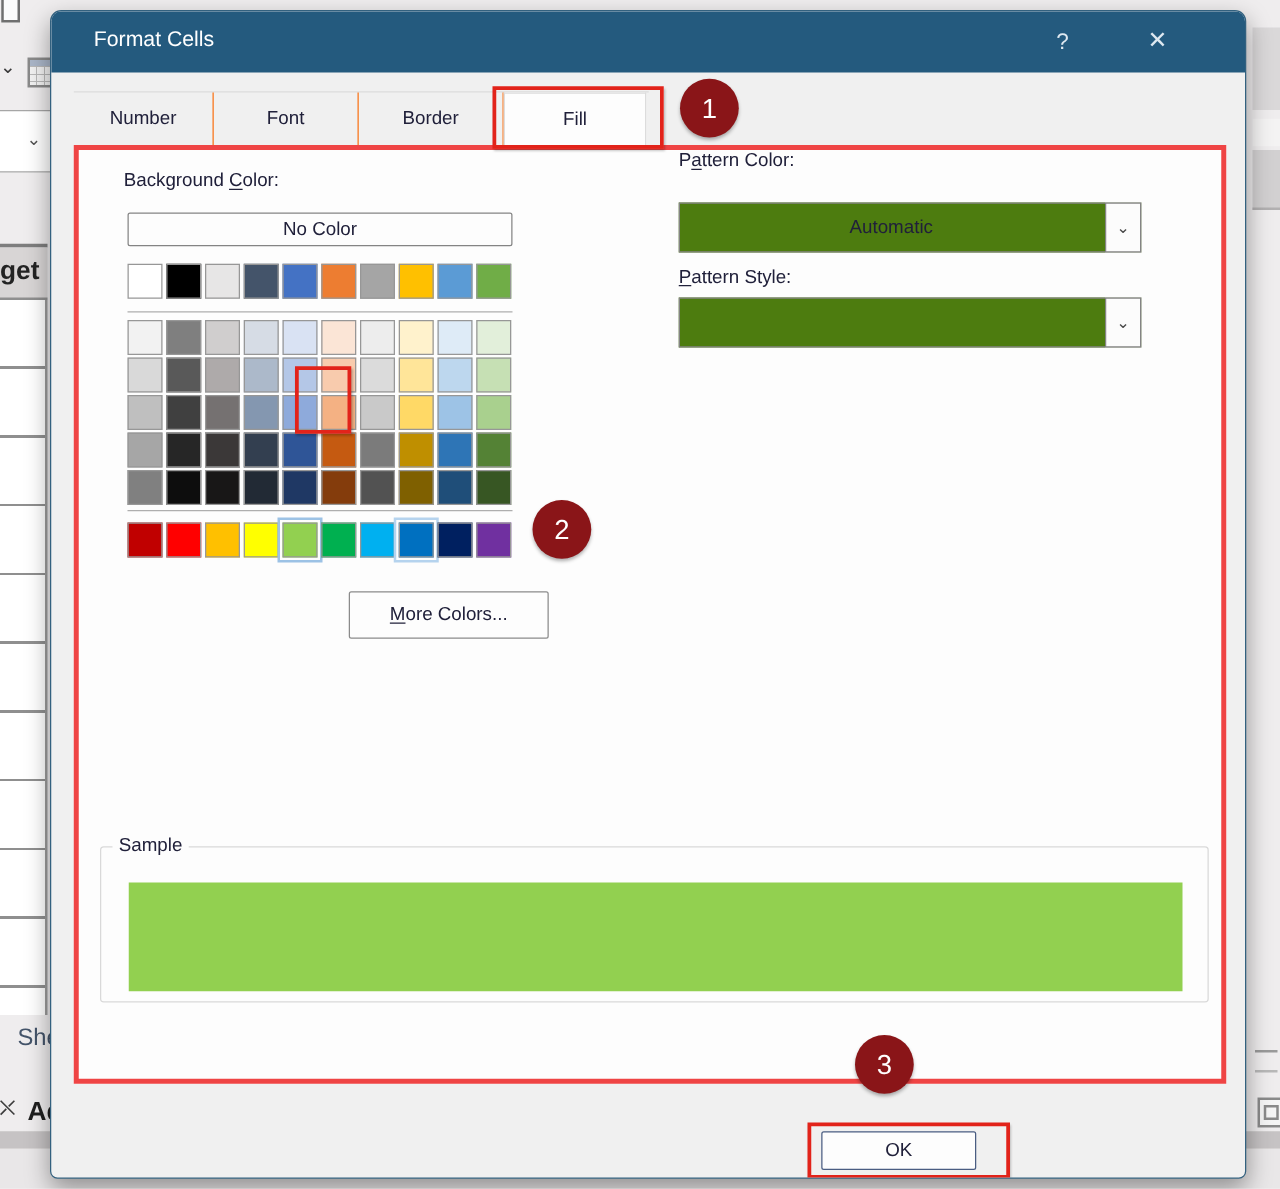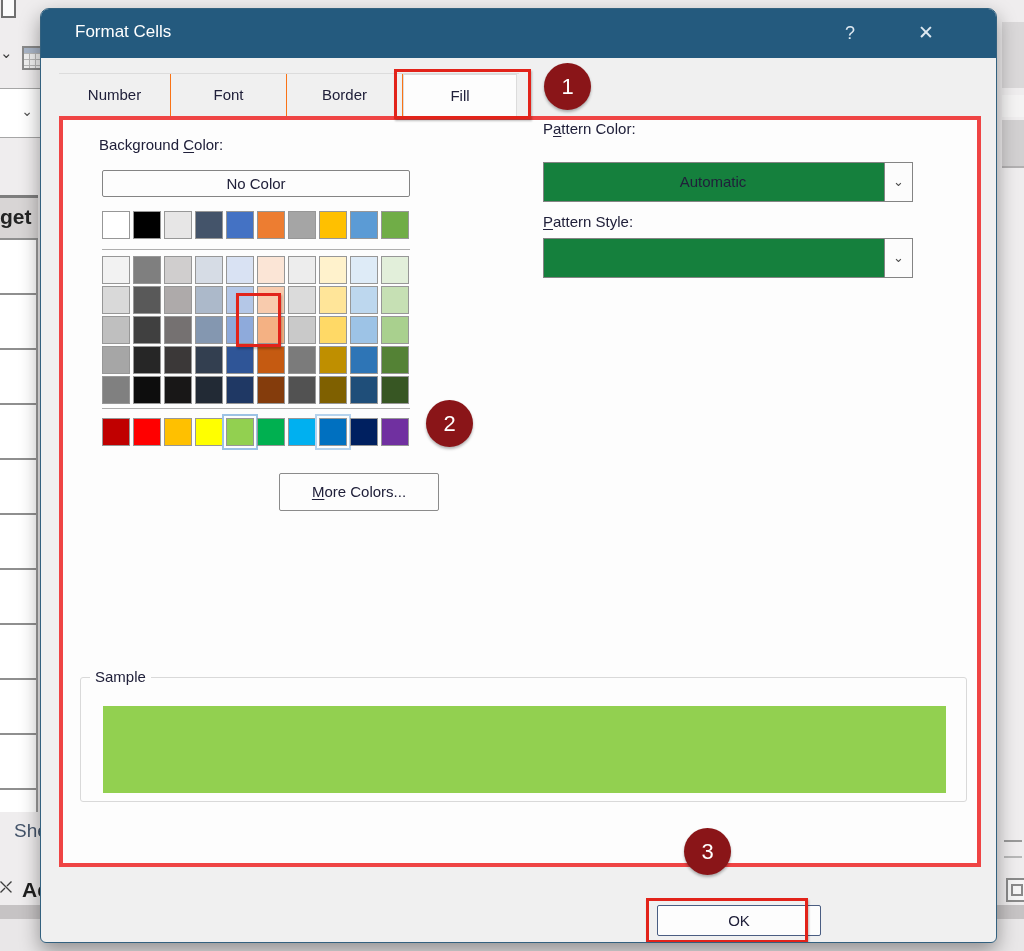--- a/index.html
+++ b/index.html
@@ -73,40 +73,40 @@
   .srow{height:30px;}
   .standard-row{position:absolute;left:39px;top:298px;width:312px;height:28px;}
   .swatch{width:28px;height:28px;box-sizing:border-box;border:1px solid #979797;
     display:inline-block;margin-right:3px;vertical-align:top;cursor:pointer;}
   .swatch.sel{box-shadow:0 0 0 2px #fdfdfd,0 0 0 4px #9cc2e5;}
   .swatch.alt{box-shadow:0 0 0 2px #fdfdfd,0 0 0 4px #b5d3ee;}
   .divider{position:absolute;left:39px;width:308px;height:1px;background:#aeaeae;}
   .div1{top:129px;} .div2{top:288px;}
 
   
-  .dd{position:absolute;box-sizing:border-box;background:#15803d;border:1px solid #848484;}
+  .dd{position:absolute;box-sizing:border-box;background:#4d7c0f;border:1px solid #848484;}
   .dd-pc{left:480px;top:42px;width:370px;height:40px;}
   .dd-ps{left:480px;top:118px;width:370px;height:40px;}
   .dd-value{position:absolute;left:0;right:30px;top:0;bottom:0;text-align:center;
     line-height:38px;font-size:15px;color:#20203a;}
   .dd-chev{position:absolute;right:-1px;top:-1px;bottom:-1px;width:29px;box-sizing:border-box;
     border:1px solid #848484;background:#fcfcfc;color:#4c4c4c;font-size:13px;
     text-align:center;line-height:38px;cursor:pointer;}
 
   
   .sample-group{position:absolute;left:17px;top:557px;width:887px;height:125px;
     border:1px solid #d9d9d9;border-radius:3px;box-sizing:border-box;}
   .sample-label{position:absolute;left:27px;top:548px;background:#fdfdfd;padding:0 5px;
     font-size:15px;color:#20203a;}
   .sample-fill{position:absolute;left:22px;top:28px;width:843px;height:87px;}
 
   .clear-btn{left:749px;top:708px;width:156px;height:42px;line-height:40px;border-radius:3px;}
 
   
-  .ok-btn{left:616px;top:896px;width:164px;height:31px;line-height:29px;border-color:#4a5d82;}
+  .ok-btn{left:616px;top:896px;width:124px;height:31px;line-height:29px;border-color:#4a5d82;}
   .cancel-btn{left:786px;top:893px;width:112px;height:37px;line-height:35px;border-radius:3px;}
 
   
   .ann-rect{position:absolute;box-sizing:border-box;border:3px solid var(--hl,#e2231a);z-index:6;
     box-shadow:1px 2px 2px rgba(0,0,0,.25);}
   .r-tab{left:353px;top:60px;width:137px;height:50px;}
   .r-swatch{left:195px;top:284px;width:45px;height:54px;}
   .r-ok{left:605px;top:889px;width:162px;height:45px;}
   .ann-circle{position:absolute;width:47px;height:47px;border-radius:50%;background:var(--ann,#8a1518);
     color:#fff;font-size:22px;text-align:center;line-height:47px;z-index:7;

